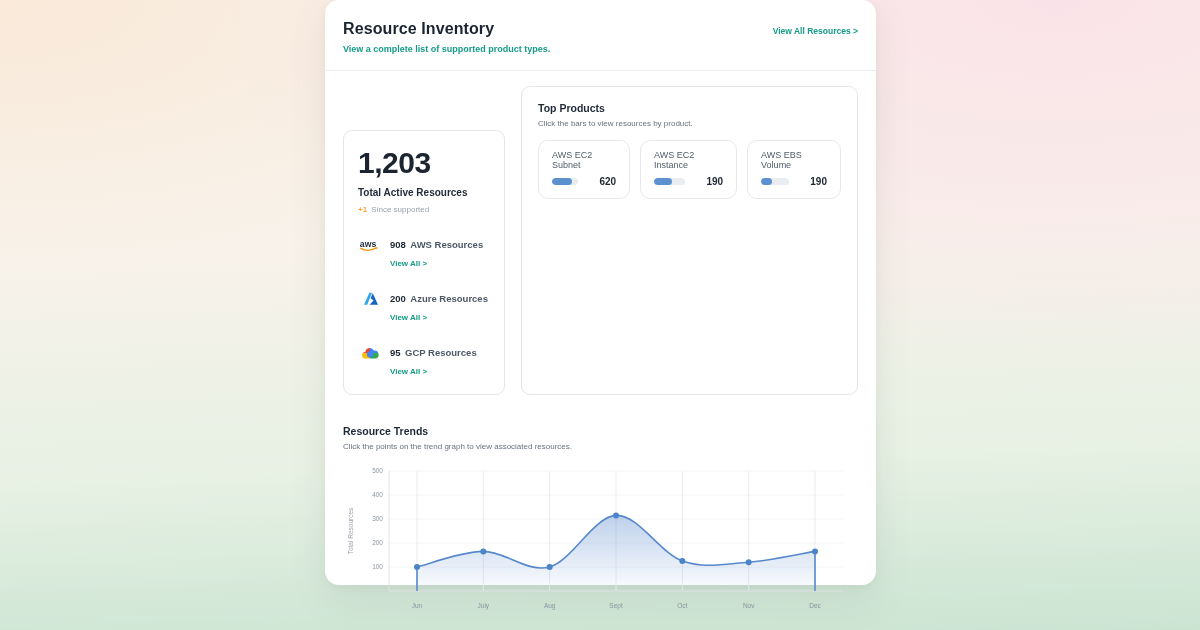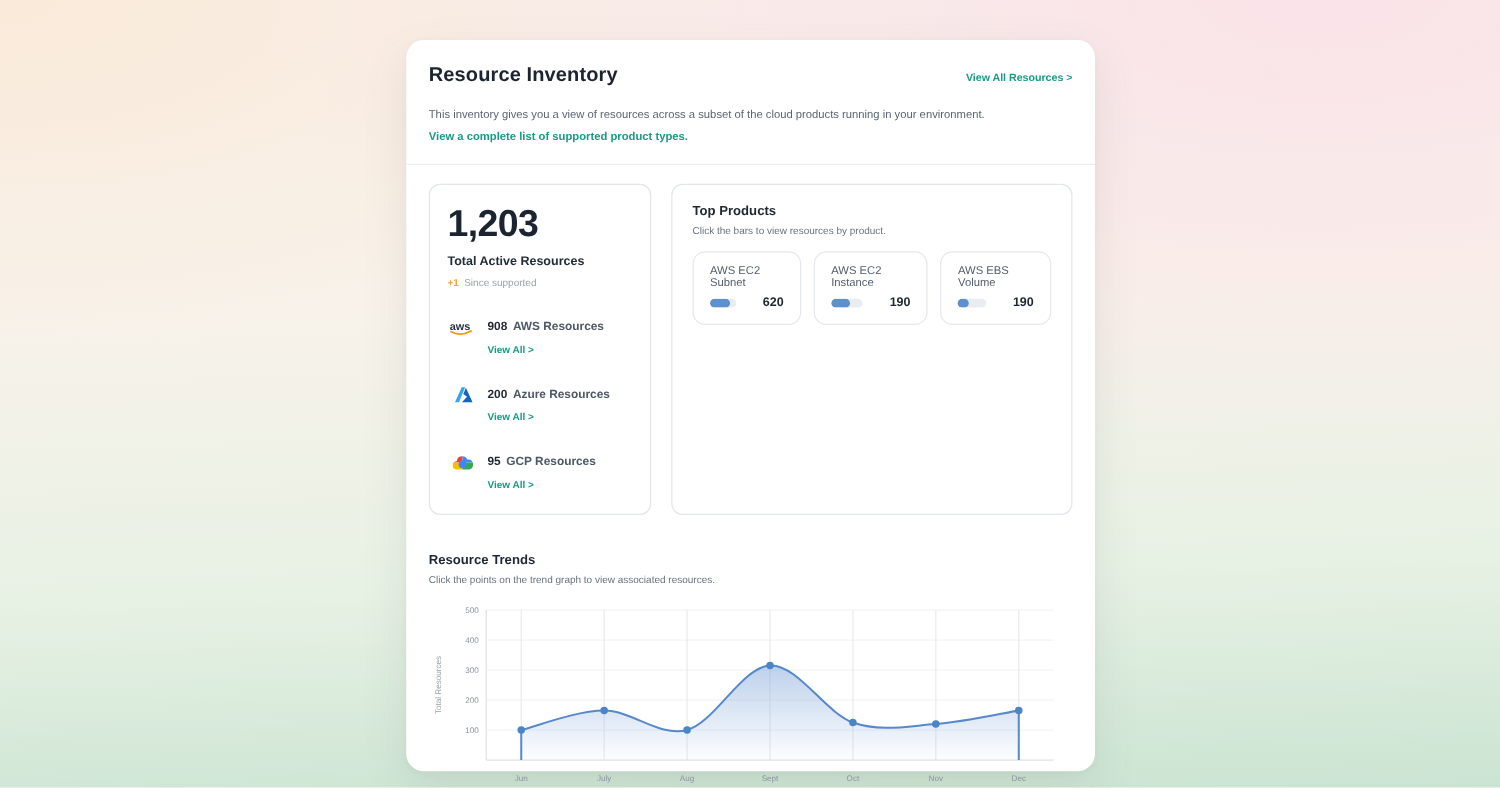--- a/index.html
+++ b/index.html
@@ -7,35 +7,35 @@
   body{
     font-family:"Liberation Sans", sans-serif;
     background:
       radial-gradient(120% 95% at 88% 0%, rgba(250,226,232,0.95) 0%, rgba(250,226,232,0) 60%),
       radial-gradient(95% 80% at 0% 0%, rgba(250,233,216,0.95) 0%, rgba(250,233,216,0) 55%),
       linear-gradient(178deg, #f8f2ea 38%, #e7f1e4 72%, #cbe4d2 100%);
     overflow:hidden;
   }
   .stage{ position:relative; width:1200px; height:630px; }
   .panel{
-    position:absolute; left:325px; top:32px; width:551px; height:585px;
+    position:absolute; left:325px; top:0; width:551px; height:585px;
     background:#ffffff; border-radius:14px;
     box-shadow:0 14px 36px rgba(96,110,100,0.12), 0 2px 6px rgba(96,110,100,0.05);
     padding:20px 18px 16px 18px;
   }
   .panel-header{ display:flex; justify-content:space-between; align-items:baseline; }
   .page-title{ font-size:16px; font-weight:bold; color:#1b2430; letter-spacing:0.1px; }
   .teal{ color:#169b87; }
   .header-link{ font-size:8.5px; font-weight:bold; cursor:pointer; text-decoration:none; }
   .desc{ margin-top:15px; font-size:9px; line-height:1.5; color:#5b6472; }
   .desc-link{ display:inline-block; margin-top:2px; font-size:9px; font-weight:bold; cursor:pointer; text-decoration:none; }
   .divider{ margin:14px -18px 0 -18px; border-top:1px solid #eceef1; }
   .cards-row{ display:flex; gap:16px; margin-top:15px; align-items:stretch; }
   .card{ border:1px solid #e3e7ec; border-radius:9px; background:#fff; }
-  .summary-card{ width:178px; flex:none; padding:15px 14px 16px; }
+  .summary-card{ width:162px; flex:none; padding:15px 14px 16px;margin-top:44px; }
   .big-number{ font-size:30px; font-weight:bold; color:#1b2430; letter-spacing:-0.5px; }
   .big-label{ margin-top:7px; font-size:10px; font-weight:bold; color:#232d3a; }
   .delta-row{ margin-top:7px; font-size:8px; }
   .delta{ color:#f2a33c; font-weight:bold; }
   .delta-label{ color:#9aa2ac; margin-left:2px; }
   .providers{ margin-top:20px; display:flex; flex-direction:column; gap:18px; }
   .provider-row{ display:flex; gap:10px; align-items:flex-start; }
   .provider-icon{ width:22px; height:22px; flex:none; display:flex; align-items:center; justify-content:flex-end; }
   .provider-count{ font-size:9.5px; font-weight:bold; color:#1f2733; }
   .provider-name{ font-size:9.5px; color:#4d5866;font-weight:bold; }
@@ -60,21 +60,20 @@
 <body>
 
 <div class="stage">
   <div class="panel">
 
     <div class="panel-header">
       <div class="page-title">Resource Inventory</div>
       <a class="teal header-link">View All Resources &gt;</a>
     </div>
 
-    <div class="desc">This inventory gives you a view of resources across a subset of the cloud products running in your environment.</div>
     <a class="teal desc-link">View a complete list of supported product types.</a>
 
     <div class="divider"></div>
 
     <div class="cards-row">
 
       <div class="card summary-card">
         <div class="big-number">1,203</div>
         <div class="big-label">Total Active Resources</div>
         <div class="delta-row">

